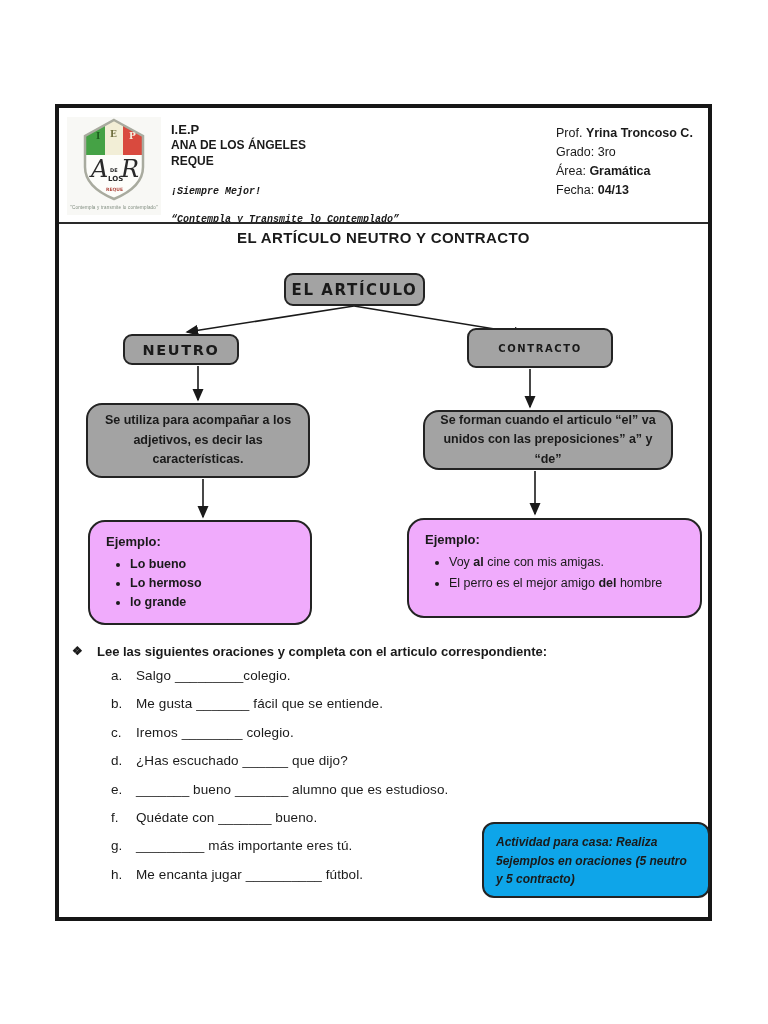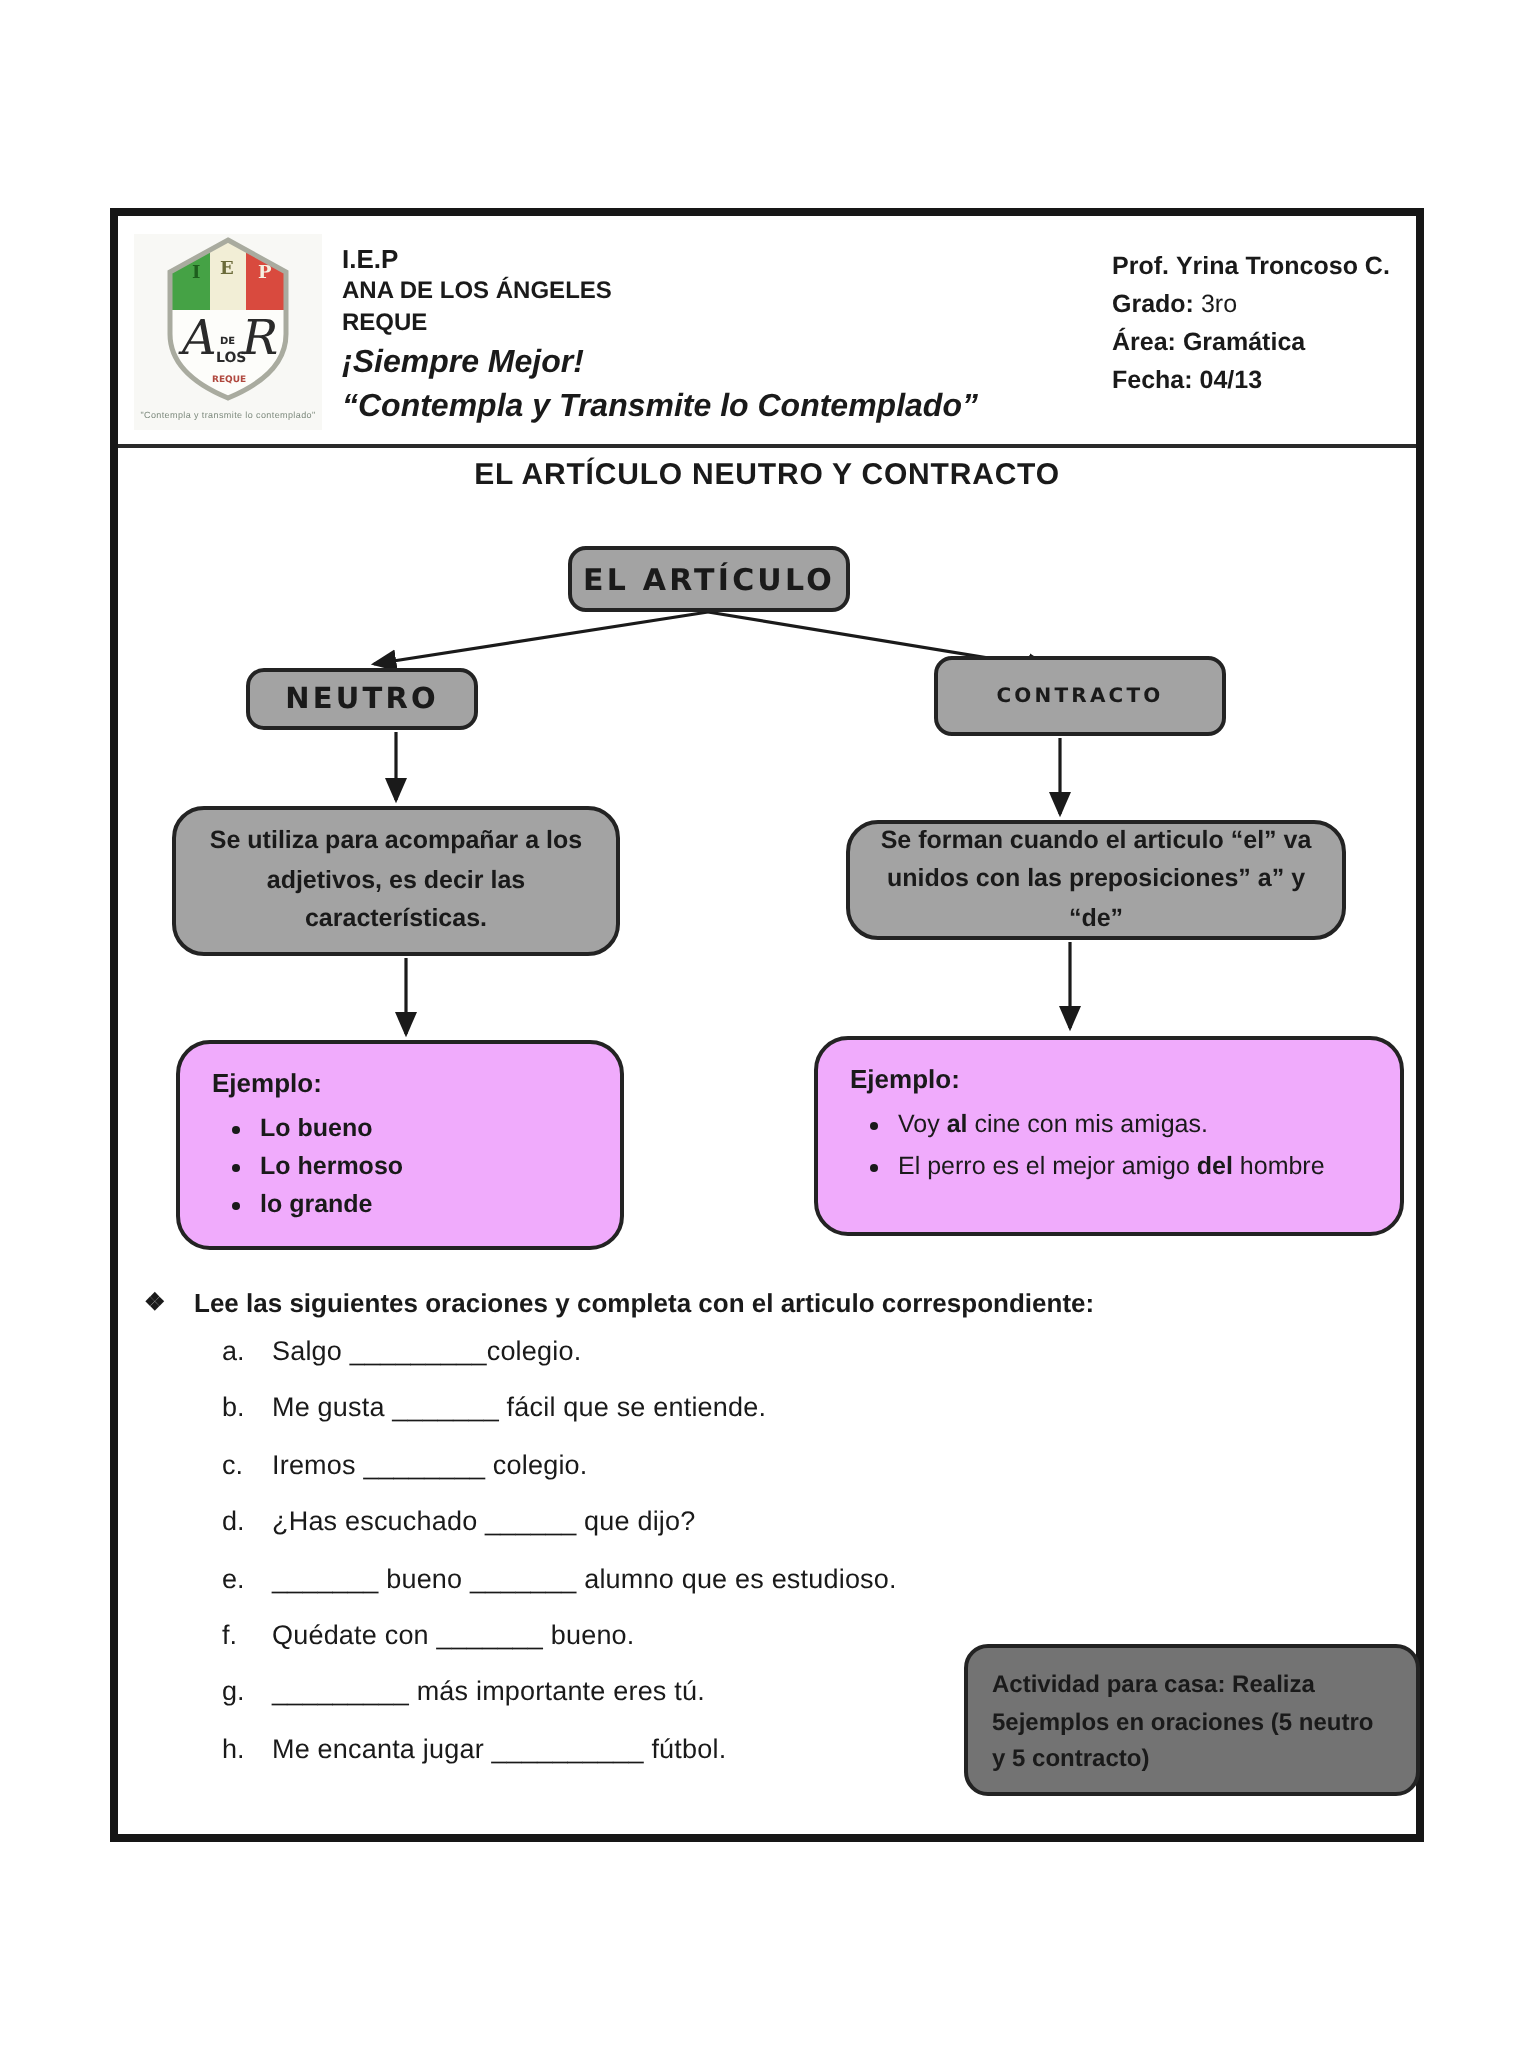--- a/index.html
+++ b/index.html
@@ -14,23 +14,23 @@
   }
   .abs{position:absolute;}
 
   
   .logo-wrap{left:8px;top:9px;width:94px;height:98px;background:#f8f8f5;}
   .logo-caption{left:0;top:88px;width:94px;font-size:4.5px;color:#7d8a7d;text-align:center;letter-spacing:.2px;}
   .school{left:112px;top:13px;line-height:1.32;}
   .school .l1{font-size:13px;font-weight:700;}
   .school .l2{font-size:12px;font-weight:700;}
   .school .l3{font-size:12px;font-weight:700;}
-  .school .m1,.school .m2{font-family:Liberation Sans, sans-serif;font-style:italic;font-weight:700;font-size:16px;margin-top:1px;}
+  .school .m1,.school .m2{font-family:Liberation Mono, monospace;font-style:italic;font-weight:700;font-size:10px;margin-top:15px;}
   .info{left:497px;top:16px;font-size:12.5px;line-height:19px;}
-  .info .lbl{font-weight:700;}
+  .info .lbl{font-weight:400;}
   .info .val{font-weight:700;}
   .info .val.light{font-weight:400;}
   .sep{left:0;top:114px;width:649px;border-top:2px solid #2a2a2a;height:0;}
 
   .title{left:0;top:121px;width:649px;text-align:center;font-size:15px;font-weight:700;letter-spacing:.4px;}
 
   
   .dbox{box-sizing:border-box;border:2px solid #232323;border-radius:9px;background:#a3a3a3;
         display:flex;align-items:center;justify-content:center;text-align:center;}
   .comic{font-weight:700;letter-spacing:1.6px;font-family:"DejaVu Sans",sans-serif;}
@@ -54,21 +54,21 @@
 
   
   .instr{left:13px;top:536px;display:flex;font-size:13px;font-weight:700;}
   .instr .diamond{width:25px;font-size:12px;}
   .ex-rows{left:52px;top:560px;}
   .ex-row{display:flex;height:28.4px;font-size:13.5px;}
   .ex-letter{width:25px;}
   .ex-text{letter-spacing:.1px;}
 
   .hw-box{left:423px;top:714px;width:228px;height:76px;box-sizing:border-box;border:2px solid #232323;
-          border-radius:12px;padding:9px 12px;font-size:12px;font-weight:700;line-height:1.55;background:#737373;}
+          border-radius:12px;padding:9px 12px;font-size:12px;font-weight:700;line-height:1.55;background:#0ea5e9;font-style:italic;}
 </style>
 </head>
 <body>
 
 <div class="page">
 
   <div class="abs logo-wrap">
     <svg width="94" height="88" viewBox="0 0 94 88">
       <defs>
         <clipPath id="shieldClip">

